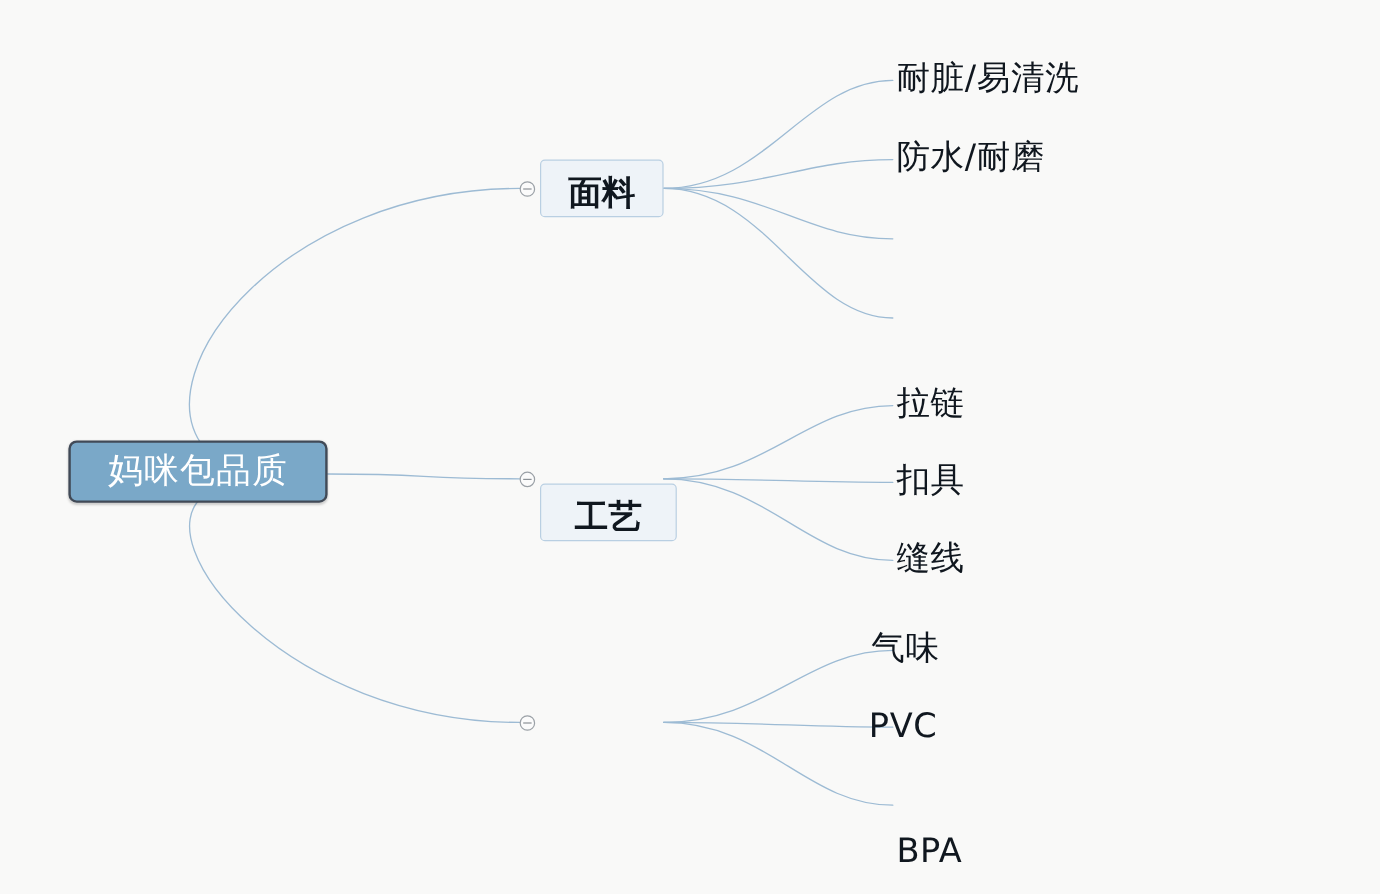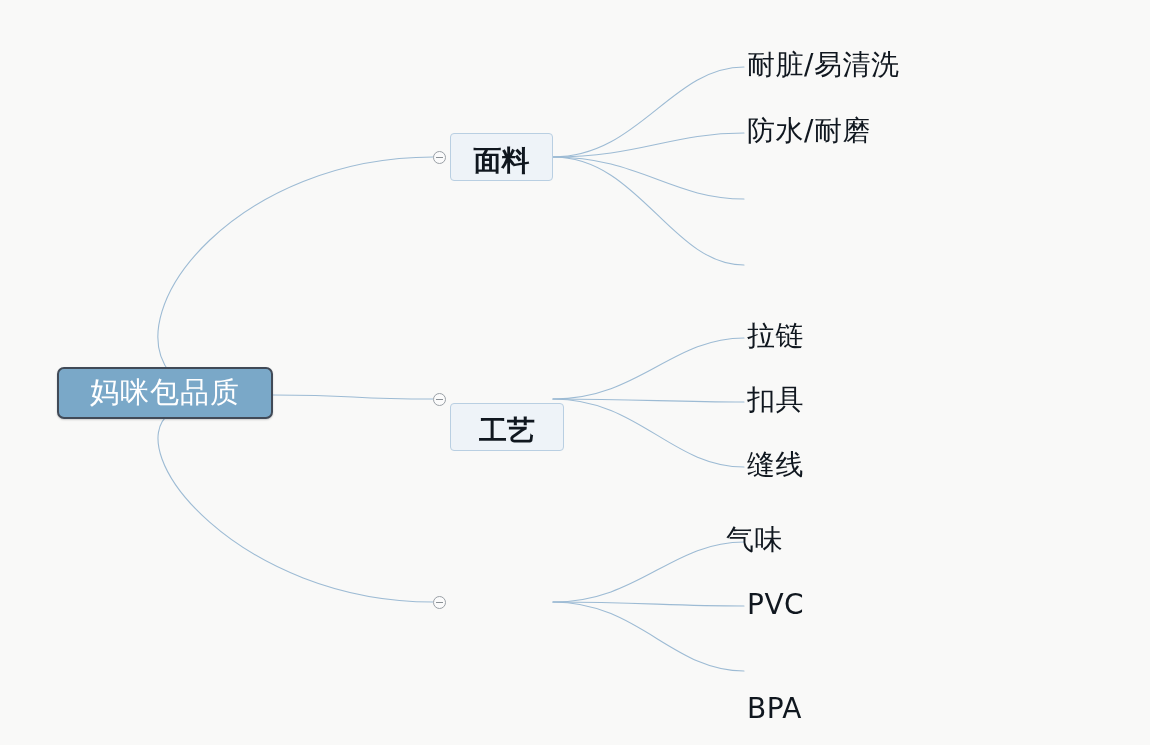--- a/index.html
+++ b/index.html
@@ -136,20 +136,20 @@
   </div>
   <div class="node leaf-node" id="leaf-1-2" style="left: 747px; top: 445px; height: 40px;">
     <span>缝线</span>
   </div>
 
   <div class="toggle" id="toggle-2" style="left: 433px; top: 595.5px;"></div>
 
   <div class="node leaf-node" id="leaf-2-0" style="left: 726px; top: 520px; height: 40px;">
     <span>气味</span>
   </div>
-  <div class="node leaf-node" id="leaf-2-1" style="left: 747px; top: 584px; height: 40px; text-align: center;">
+  <div class="node leaf-node" id="leaf-2-1" style="left: 724px; top: 584px; height: 40px; text-align: center;">
     <span>PVC</span>
   </div>
   <div class="node leaf-node" id="leaf-2-2" style="left: 747px; top: 649px; height: 40px; margin-top: 39px;">
     <span>BPA</span>
   </div>
 
 </div>
 
 </body></html>

